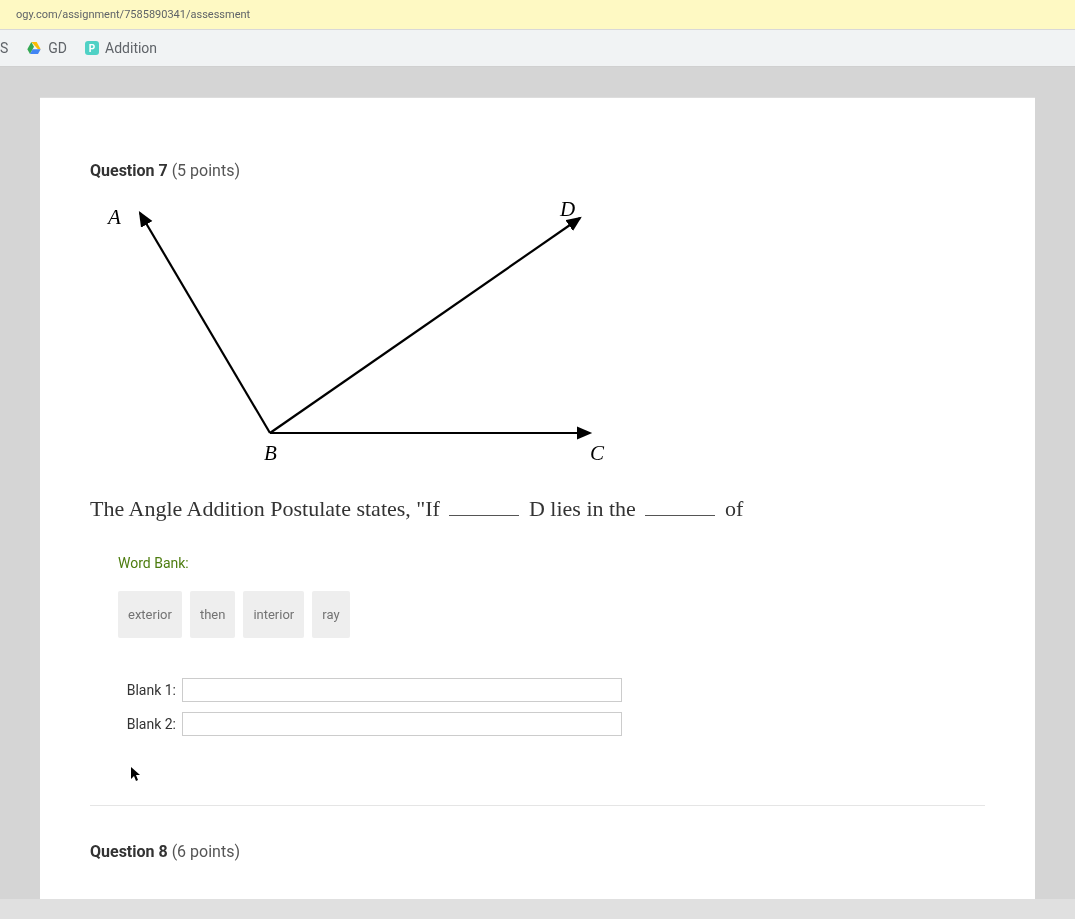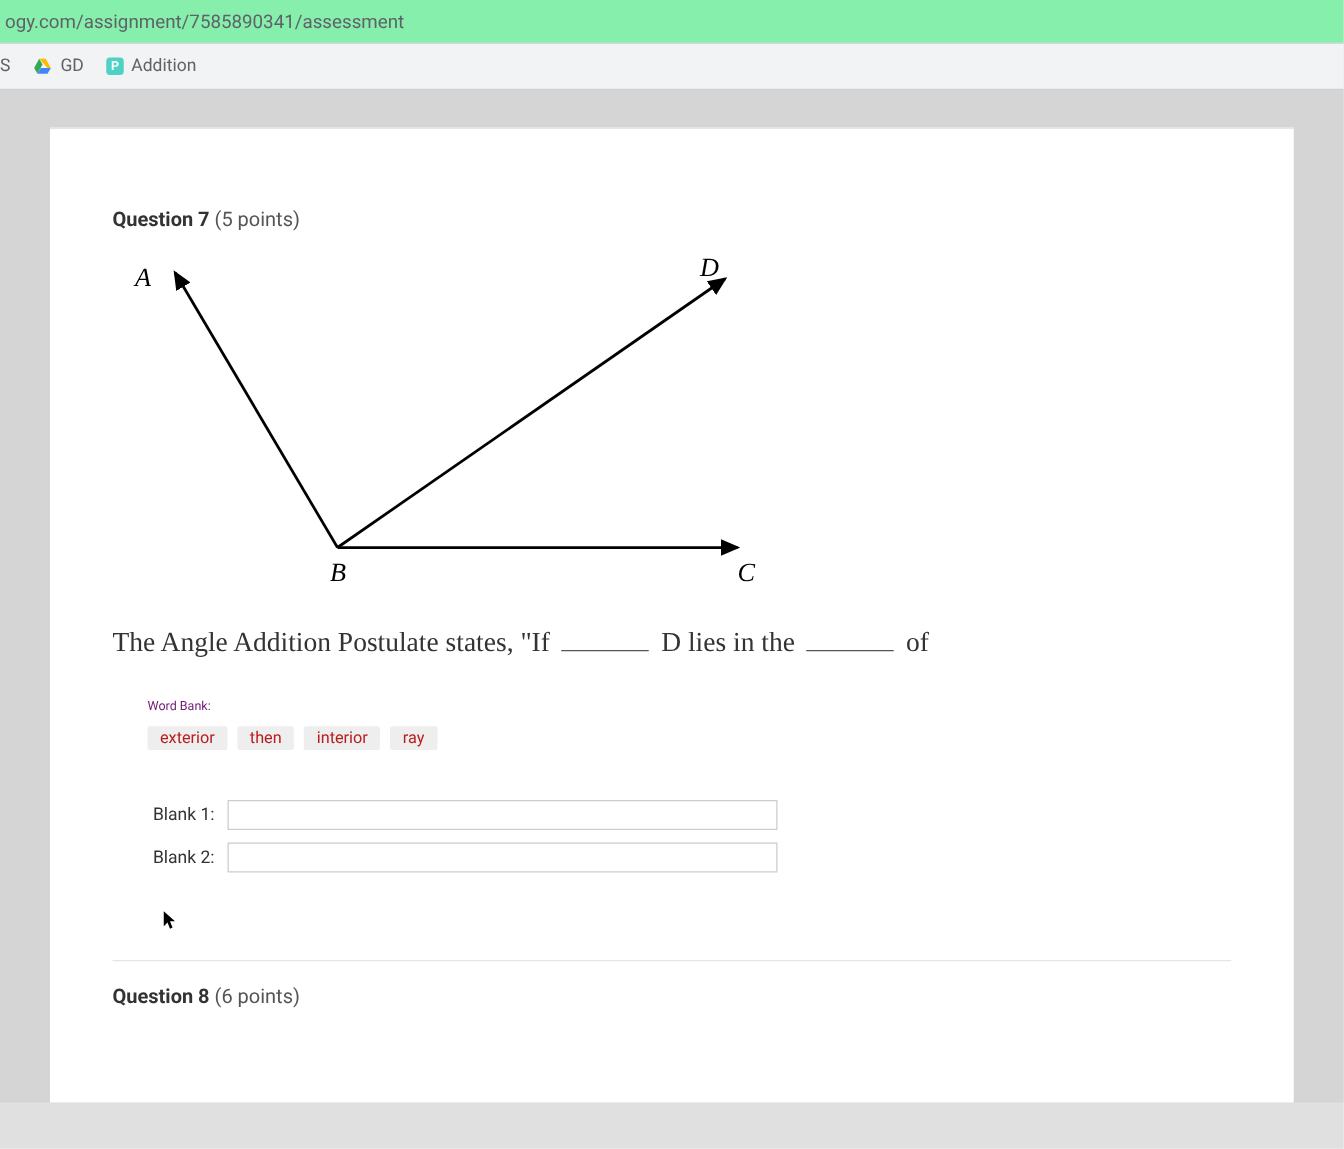--- a/index.html
+++ b/index.html
@@ -8,25 +8,25 @@
       background: #e0e0e0;
       width: 1075px;
       height: 919px;
       overflow: hidden;
     }
     .browser-chrome {
       background: #f1f3f4;
       border-bottom: 1px solid #d0d0d0;
     }
     .url-bar {
-      padding: 8px 0 8px 4px;
-      background: #86efac;
+      padding: 8px 0 8px 16px;
+      background: #fef9c3;
       border-bottom: 1px solid #d8d8d8;
       color: #5f6368;
-      font-size: 15px;
+      font-size: 11px;
     }
     .bookmarks {
       display: flex;
       align-items: center;
       gap: 18px;
       padding: 10px 0 10px 0;
       font-size: 14px;
       color: #5f6368;
     }
     .bookmark-item { display: flex; align-items: center; gap: 6px; }
@@ -70,60 +70,60 @@
       font-family: Liberation Serif, serif;
     }
     .blank-line {
       display: inline-block;
       border-bottom: 1.5px solid #555;
       width: 70px;
       vertical-align: baseline;
       margin: 0 4px;
     }
     .word-bank-label {
-      font-size: 10px;
-      color: #701a75;
-      margin: 0 0 10px 28px;
+      font-size: 14px;
+      color: #4d7c0f;
+      margin: 0 0 20px 28px;
     }
     .word-bank {
       display: flex;
       gap: 8px;
       margin: 0 0 40px 28px;
     }
     .word-chip {
       background: #eeeeee;
-      padding: 2px 10px;
+      padding: 16px 10px;
       font-size: 13px;
-      color: #b91c1c;
+      color: #737373;
       border-radius: 2px;
       cursor: grab;
     }
     .blank-row {
       display: flex;
       align-items: center;
       gap: 6px;
       margin: 0 0 10px 28px;
     }
-    .blank-label { font-size: 14px; color: #333; width: 58px; text-align: center; }
+    .blank-label { font-size: 14px; color: #333; width: 58px; text-align: right; }
     .blank-input {
       width: 440px;
       height: 24px;
       border: 1px solid #ccc;
       background: #fff;
       font-size: 13px;
       padding: 2px 6px;
     }
     .cursor {
       margin: 30px 0 0 40px;
       font-size: 14px;
     }
     .q8 {
       border-top: 1px solid #e5e5e5;
       margin-top: 20px;
-      padding-top: 18px;
+      padding-top: 36px;
     }
   </style>
 </head>
 <body>
 
 <div class="browser-chrome">
   <div class="url-bar">
     <span>ogy.com/assignment/7585890341/assessment</span>
   </div>
   <div class="bookmarks">

